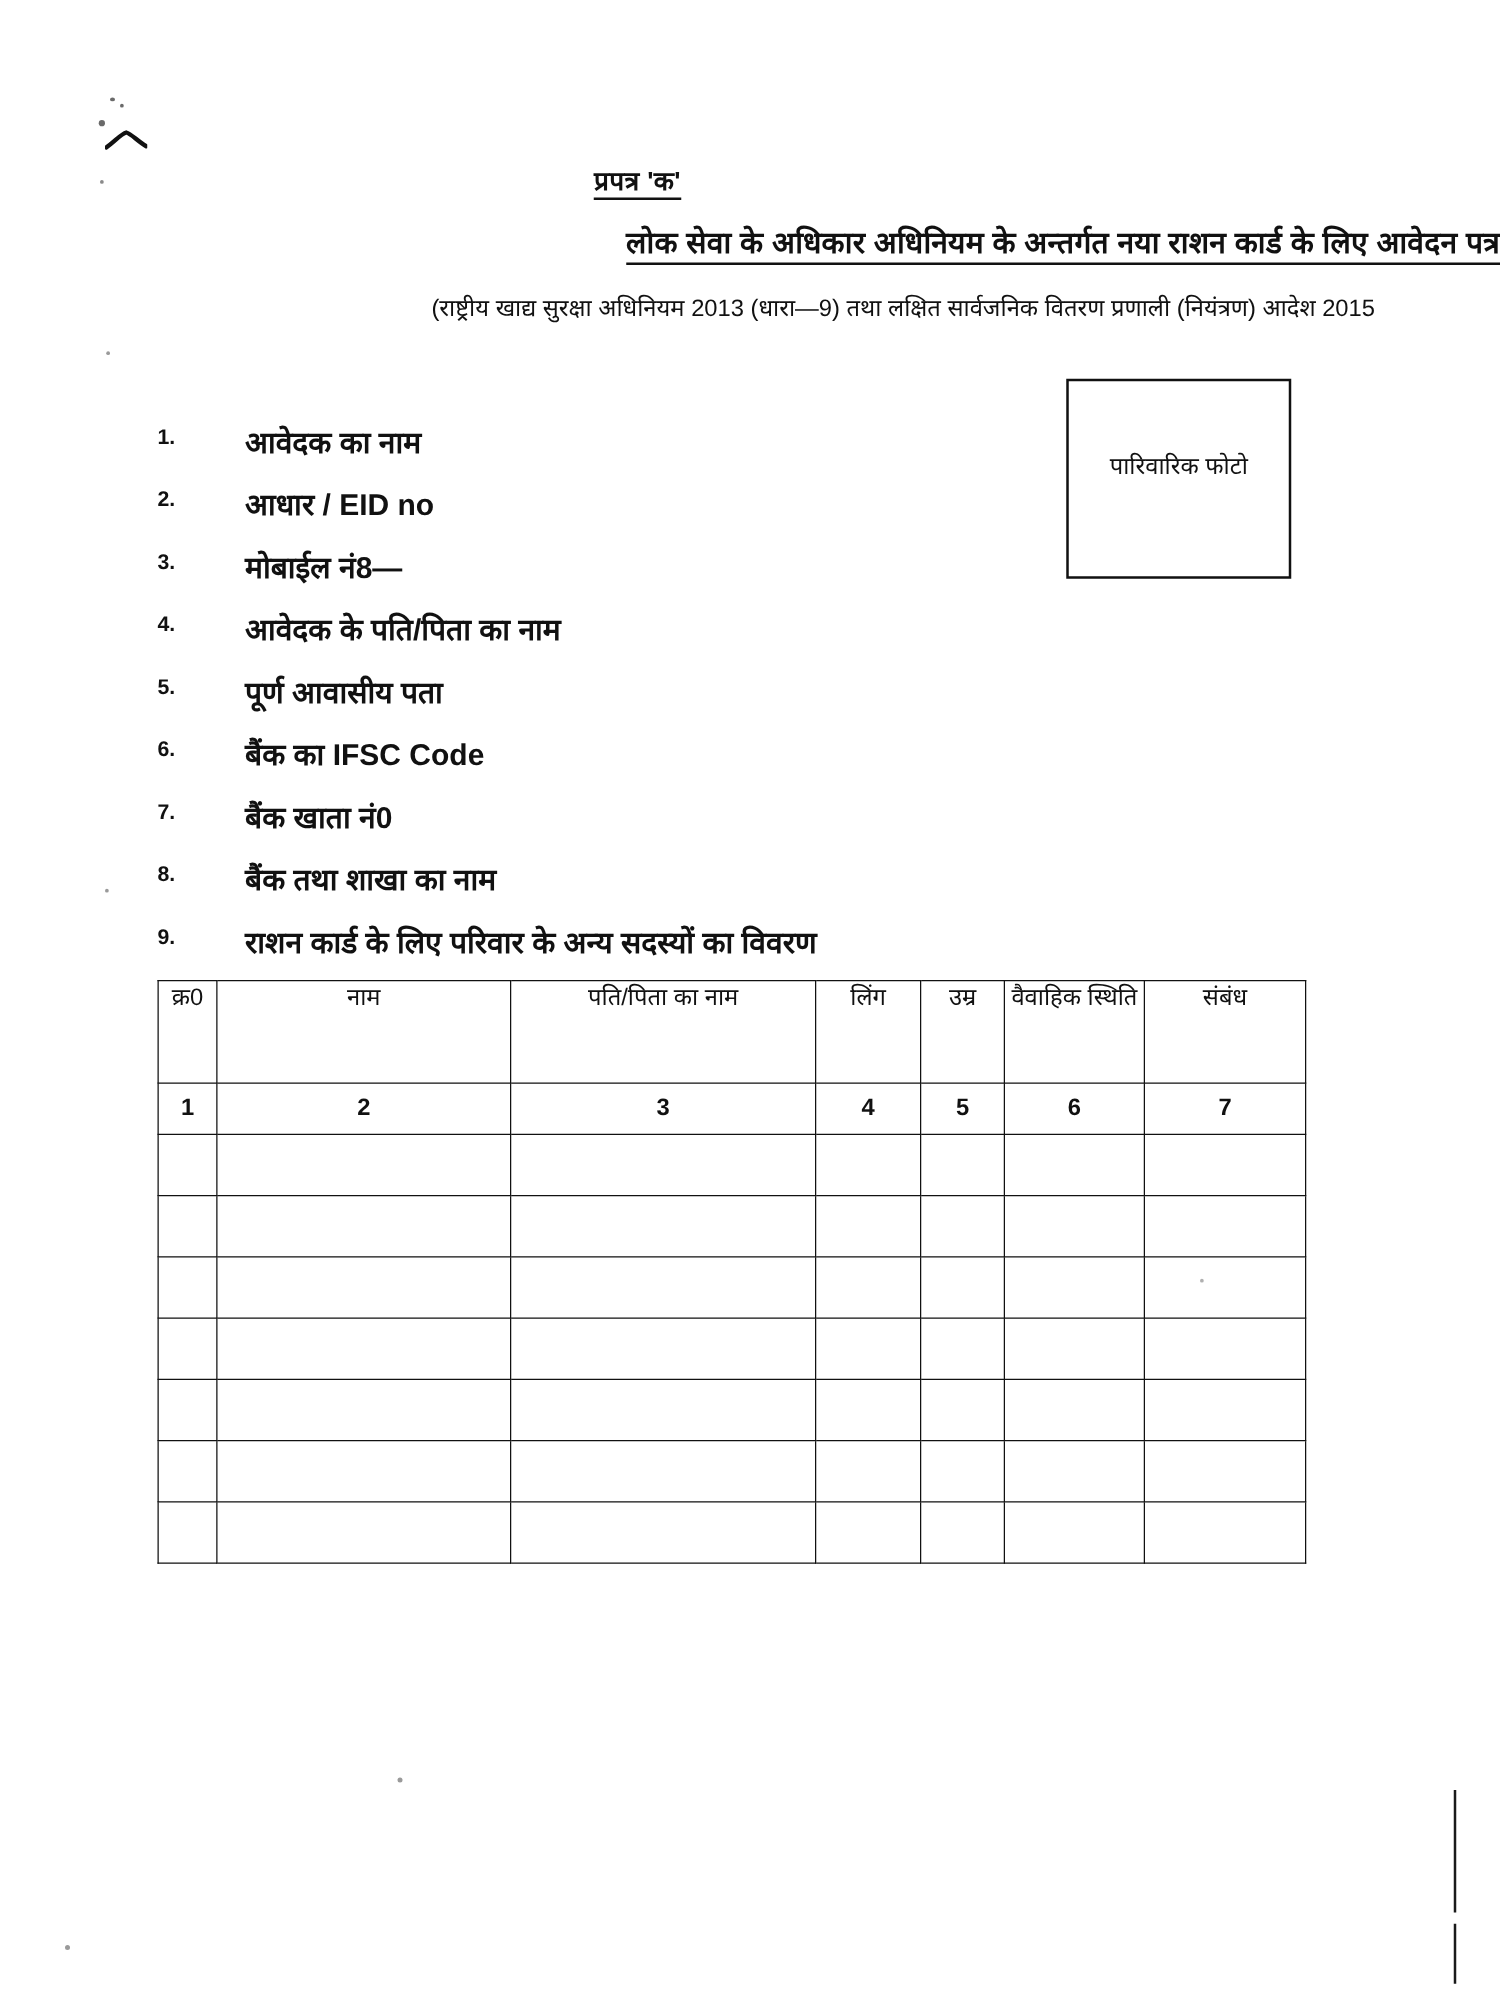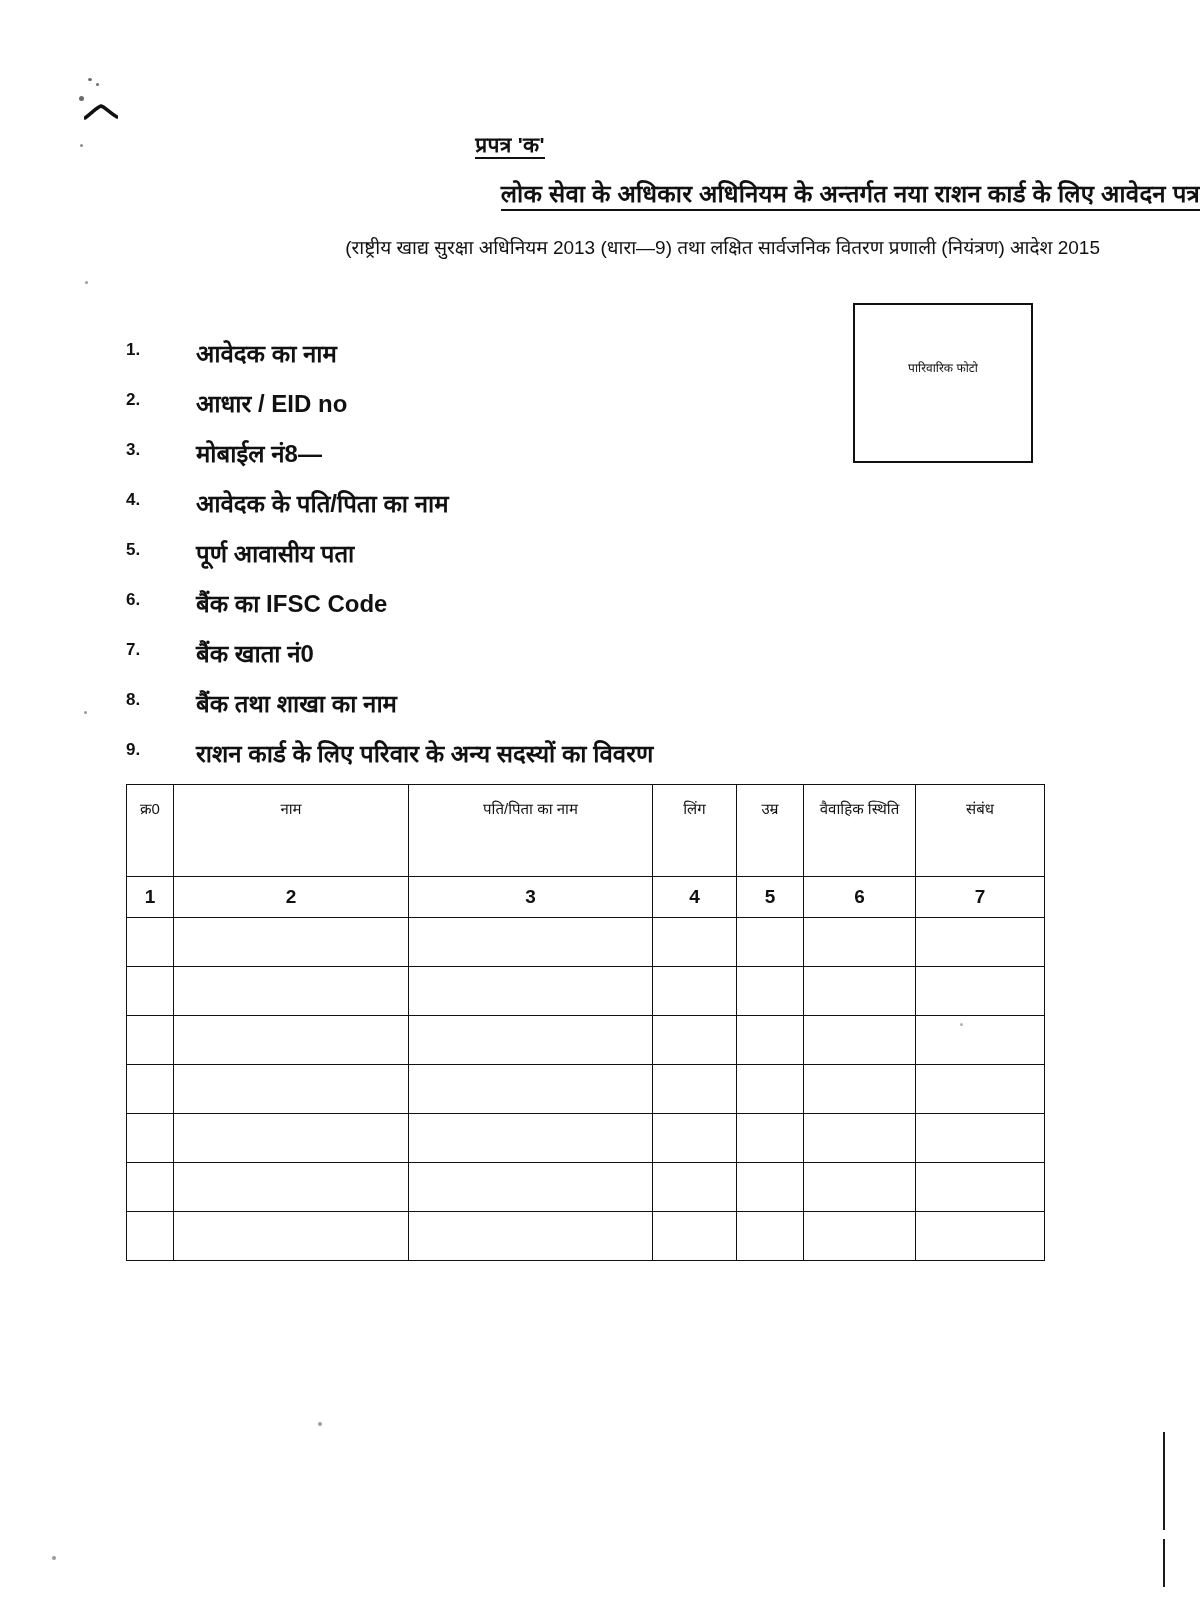--- a/index.html
+++ b/index.html
@@ -119,21 +119,21 @@
     height: 160px;
     border: 2px solid #111;
     box-sizing: border-box;
   }
   .photo-box-label {
     position: absolute;
     left: 0;
     top: 54px;
     width: 100%;
     text-align: center;
-    font-size: 12px;
+    font-size: 19px;
     font-weight: 500;
   }
 
   
   .members-table {
     position: absolute;
     left: 126px;
     top: 784px;
     width: 911px;
     border-collapse: collapse;
@@ -141,22 +141,22 @@
   }
   .members-table td, .members-table th {
     border: 1.6px solid #111;
     padding: 0;
     text-align: center;
     vertical-align: top;
     font-weight: 500;
   }
   .members-table thead th {
     height: 80px;
-    font-size: 15px;
-    padding-top: 11px;
+    font-size: 19px;
+    padding-top: 1px;
     line-height: 26px;
     font-weight: 500;
   }
   .members-table tr.num-row td {
     height: 40px;
     font-size: 19px;
     font-weight: 600;
     vertical-align: middle;
   }
   .members-table tr.blank-row td {

